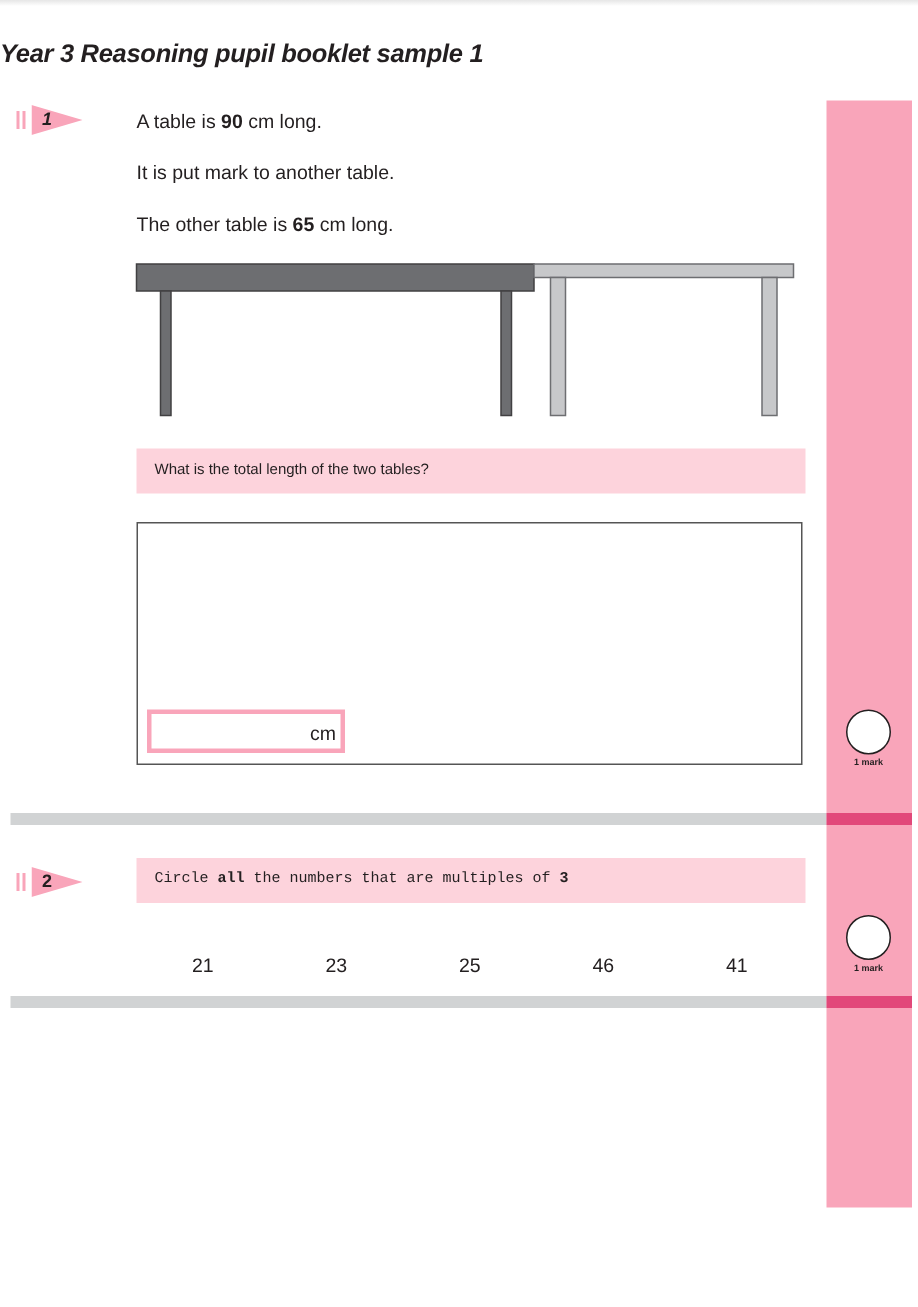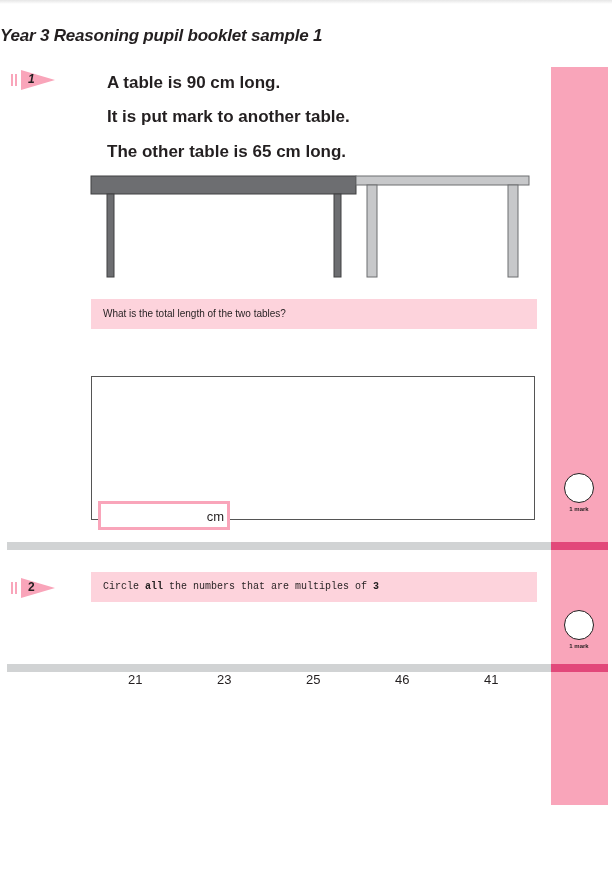--- a/index.html
+++ b/index.html
@@ -9,35 +9,35 @@
     background: linear-gradient(#e6e6e6, #ffffff); }
   .title { position: absolute; left: 0; top: 26px; width: 612px; text-align: left;
     font-size: 17px; font-weight: bold; font-style: italic; letter-spacing: -0.2px; }
   .sidebar { position: absolute; left: 551px; top: 67px; width: 57px; height: 738px; background: #f9a5ba; }
   .qmarker { position: absolute; left: 11px; width: 48px; height: 20px; }
   .qmarker .bars { position: absolute; left: 0; top: 4px; width: 6px; height: 12px;
     border-left: 2px solid #f9a5ba; border-right: 2px solid #f9a5ba; }
   .qmarker svg { position: absolute; left: 10px; top: 0; }
   .qmarker .num { position: absolute; left: 17px; top: 2px; font-size: 12px; font-weight: bold; font-style: italic; color: #231f20; }
   .qmarker .num.upright { font-style: normal; }
-  .para { position: absolute; left: 107px; font-size: 17px; font-weight: bold; }
+  .para { position: absolute; left: 91px; font-size: 13px; }
   .prompt { position: absolute; left: 91px; width: 446px; height: 30px; background: #fdd3dc;
     font-size: 10px; padding-left: 12px; line-height: 30px; }
-  .answer-box { position: absolute; left: 91px; top: 348px; width: 444px; height: 144px;
-    border: 1.5px solid #555; background: #fff; margin-top: 28px; }
+  .answer-box { position: absolute; left: 91px; top: 348px; width: 444px; height: 162px;
+    border: 1.5px solid #555; background: #fff; }
   .answer-field { position: absolute; left: 6px; top: 124px; width: 132px; height: 29px;
     border: 3px solid #f9a5ba; background: #fff; }
   .answer-unit { position: absolute; right: 3px; top: 5px; font-size: 13px; }
   .mark { position: absolute; left: 564px; width: 30px; }
   .mark .circle { width: 30px; height: 30px; border-radius: 50%; background: #fff; border: 1.5px solid #231f20; }
   .mark .lbl { font-size: 6px; text-align: center; margin-top: 3px; font-weight: bold; }
   .rule { position: absolute; left: 7px; width: 544px; height: 8px; background: #d1d3d4; }
   .rule-pink { position: absolute; left: 551px; width: 57px; height: 8px; background: #e2487a; }
   .numbers { position: absolute; left: 91px; top: 636px; width: 446px; font-size: 13px; }
-  .numbers span { position: absolute; top: 0; margin-top: 36px; }
+  .numbers span { position: absolute; top: 0; }
 </style>
 </head>
 <body>
 
 <div class="topshade"></div>
 
 <div class="title">Year 3 Reasoning pupil booklet sample 1</div>
 
 <div class="sidebar"></div>
 

